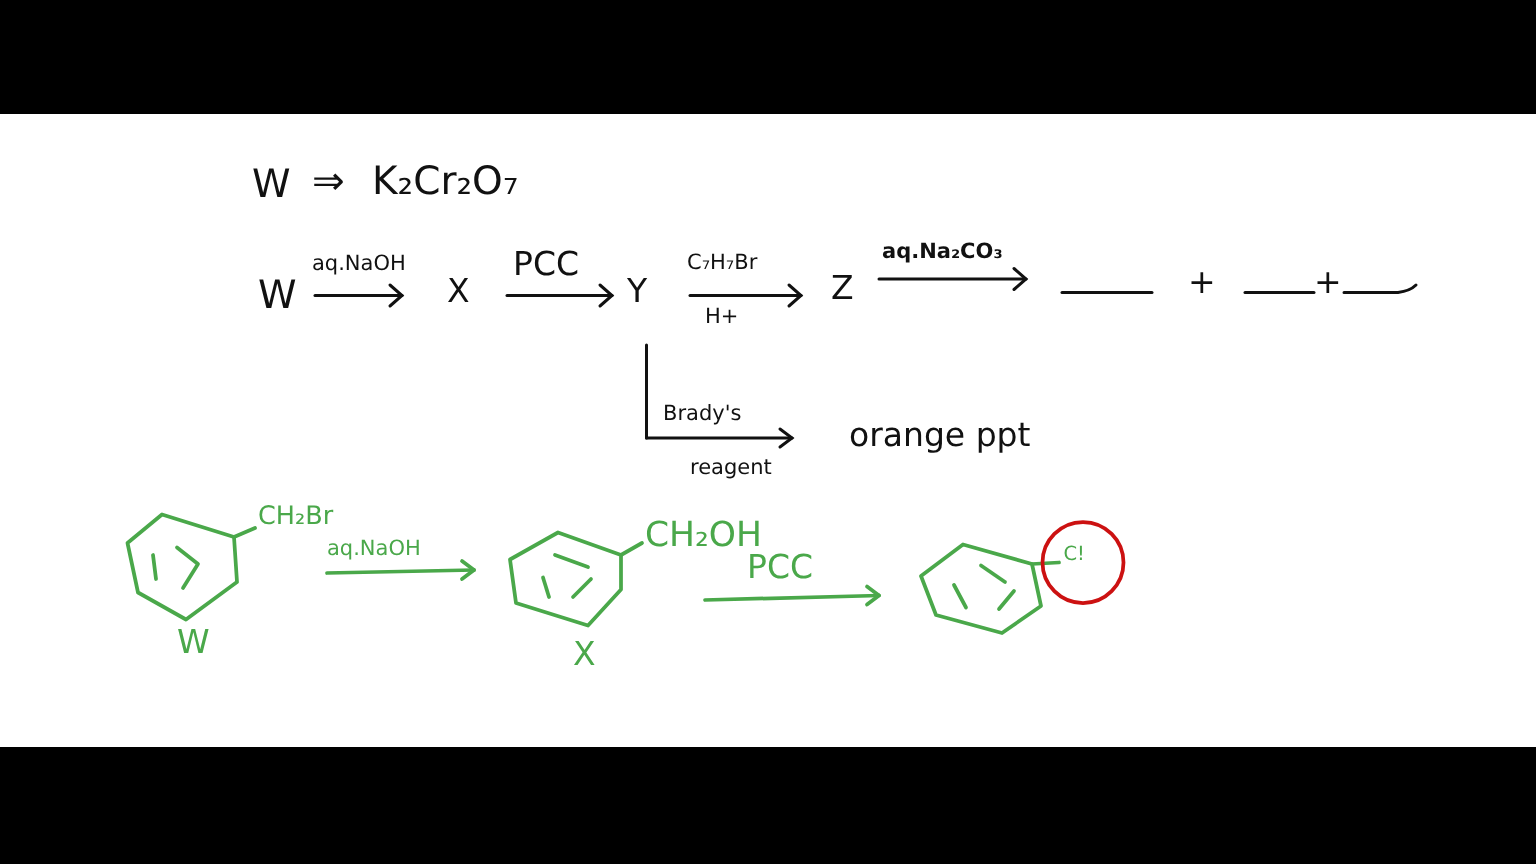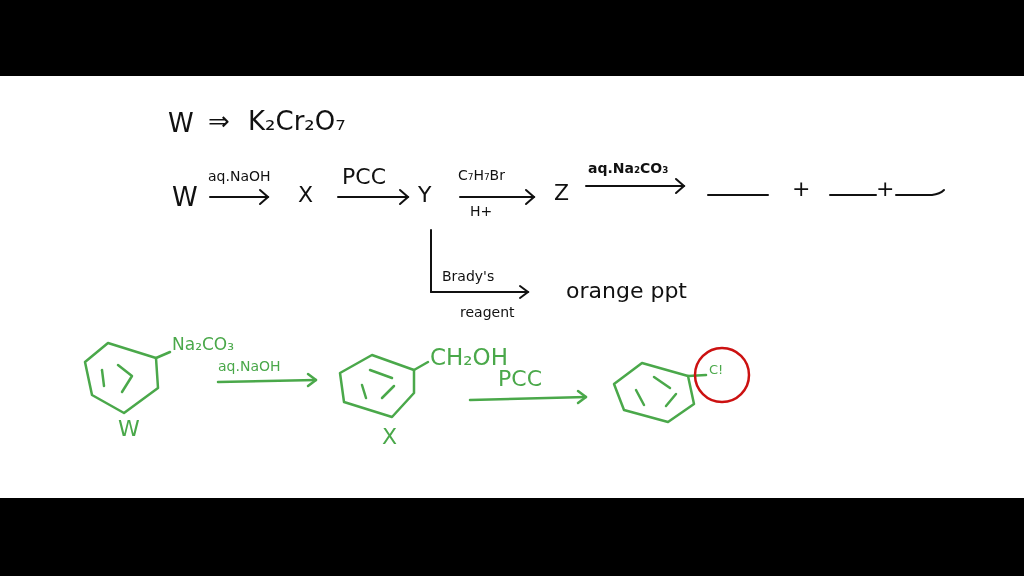--- a/index.html
+++ b/index.html
@@ -31,21 +31,21 @@
 <div class="ink t-sm" style="left:470px;top:203px;">H+</div>
 <div class="ink t-mid" style="left:554px;top:180px;">Z</div>
 <div class="ink t-sm" style="left:588px;top:160px;font-weight:bold;">aq.Na₂CO₃</div>
 <div class="ink t-mid" style="left:792px;top:176px;">+</div>
 <div class="ink t-mid" style="left:876px;top:176px;">+</div>
 
 <div class="ink t-sm" style="left:442px;top:268px;">Brady's</div>
 <div class="ink t-sm" style="left:460px;top:304px;">reagent</div>
 <div class="ink t-mid" style="left:566px;top:278px;">orange ppt</div>
 
-<div class="ink g t-gsm" style="left:172px;top:334px;font-size:17px;">Na₂CO₃</div>
+<div class="ink g t-gsm" style="left:172px;top:334px;font-size:17px;">CH₂Br</div>
 <div class="ink g t-mid" style="left:118px;top:416px;">W</div>
 <div class="ink g t-gsm" style="left:218px;top:358px;">aq.NaOH</div>
 <div class="ink g t-gsm" style="left:430px;top:344px;font-size:23px;">CH₂OH</div>
 <div class="ink g t-mid" style="left:382px;top:424px;">X</div>
 <div class="ink g t-mid" style="left:498px;top:366px;">PCC</div>
 <div class="ink g t-gsm" style="left:709px;top:362px;font-size:13px;">C!</div>
 
 <svg class="layer" viewBox="0 0 1024 576">
 
   <g stroke="#111" stroke-width="2" fill="none" stroke-linecap="round">

